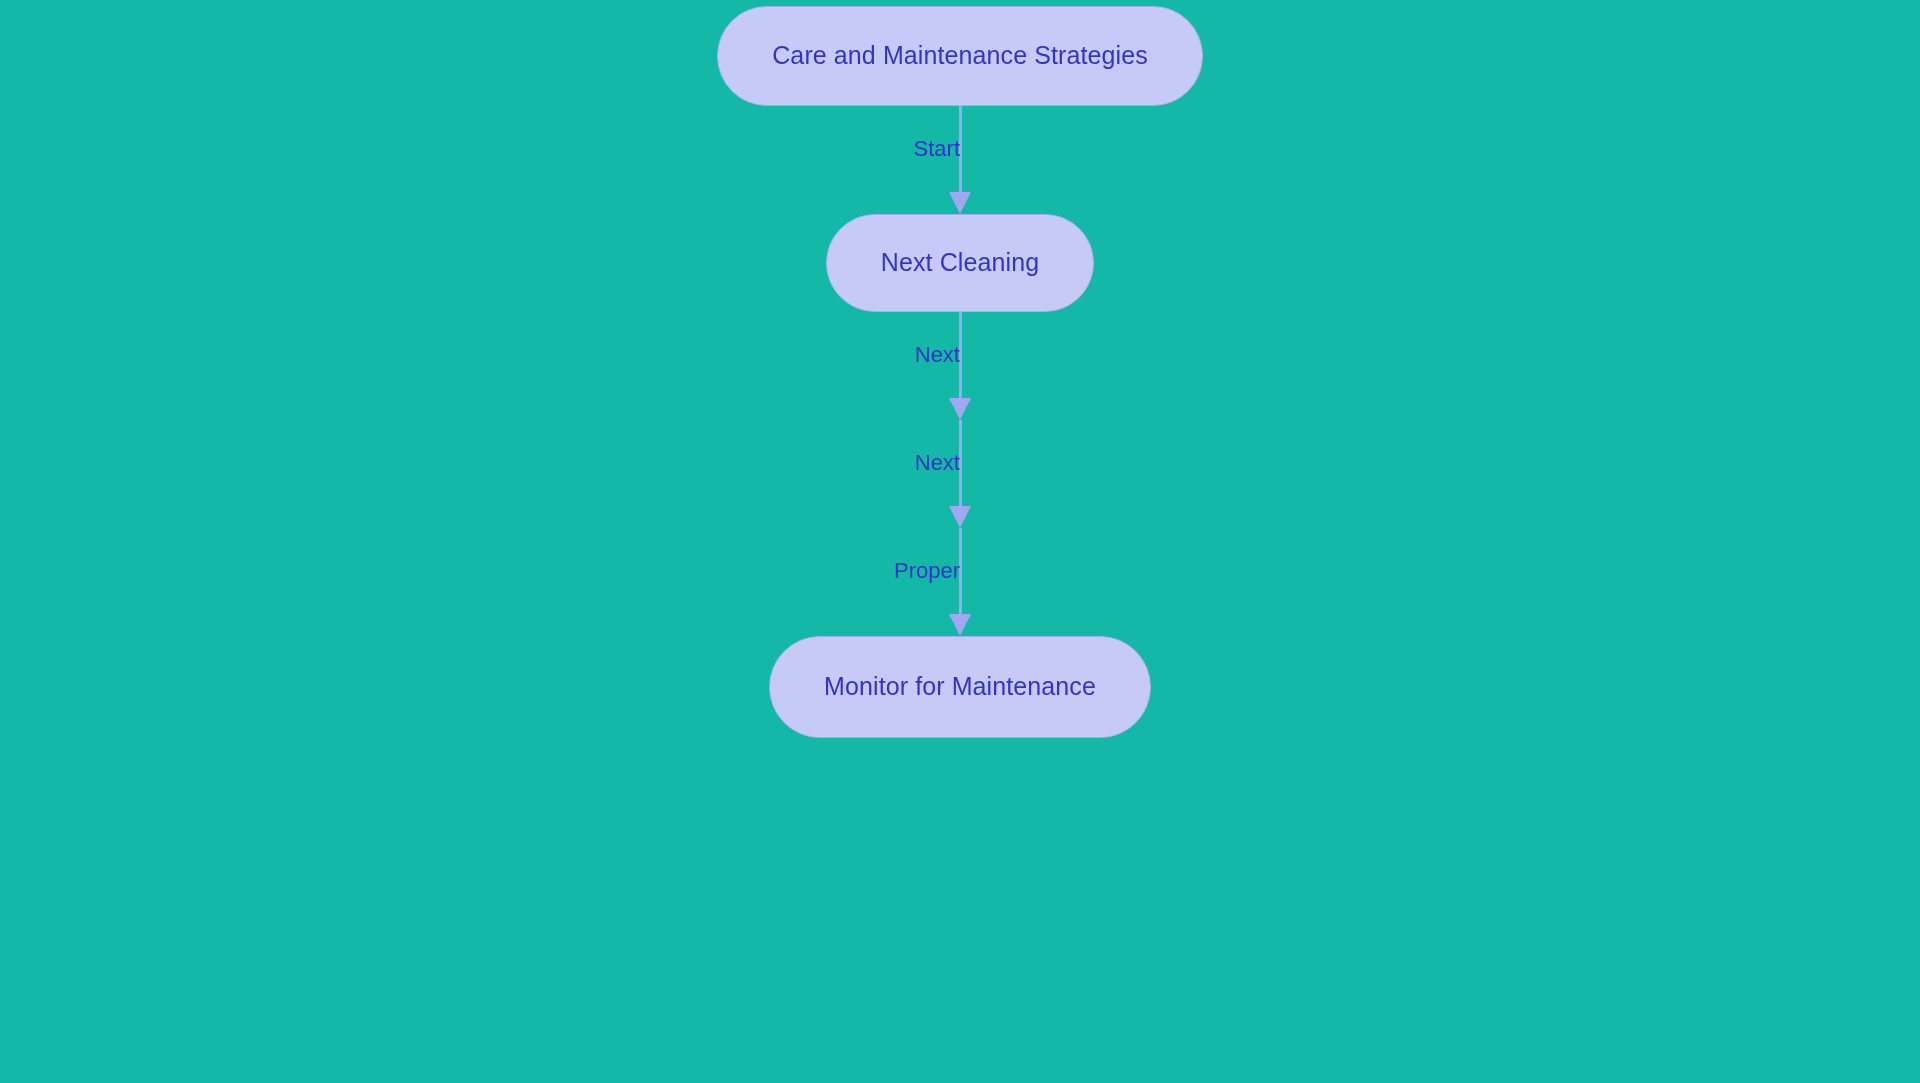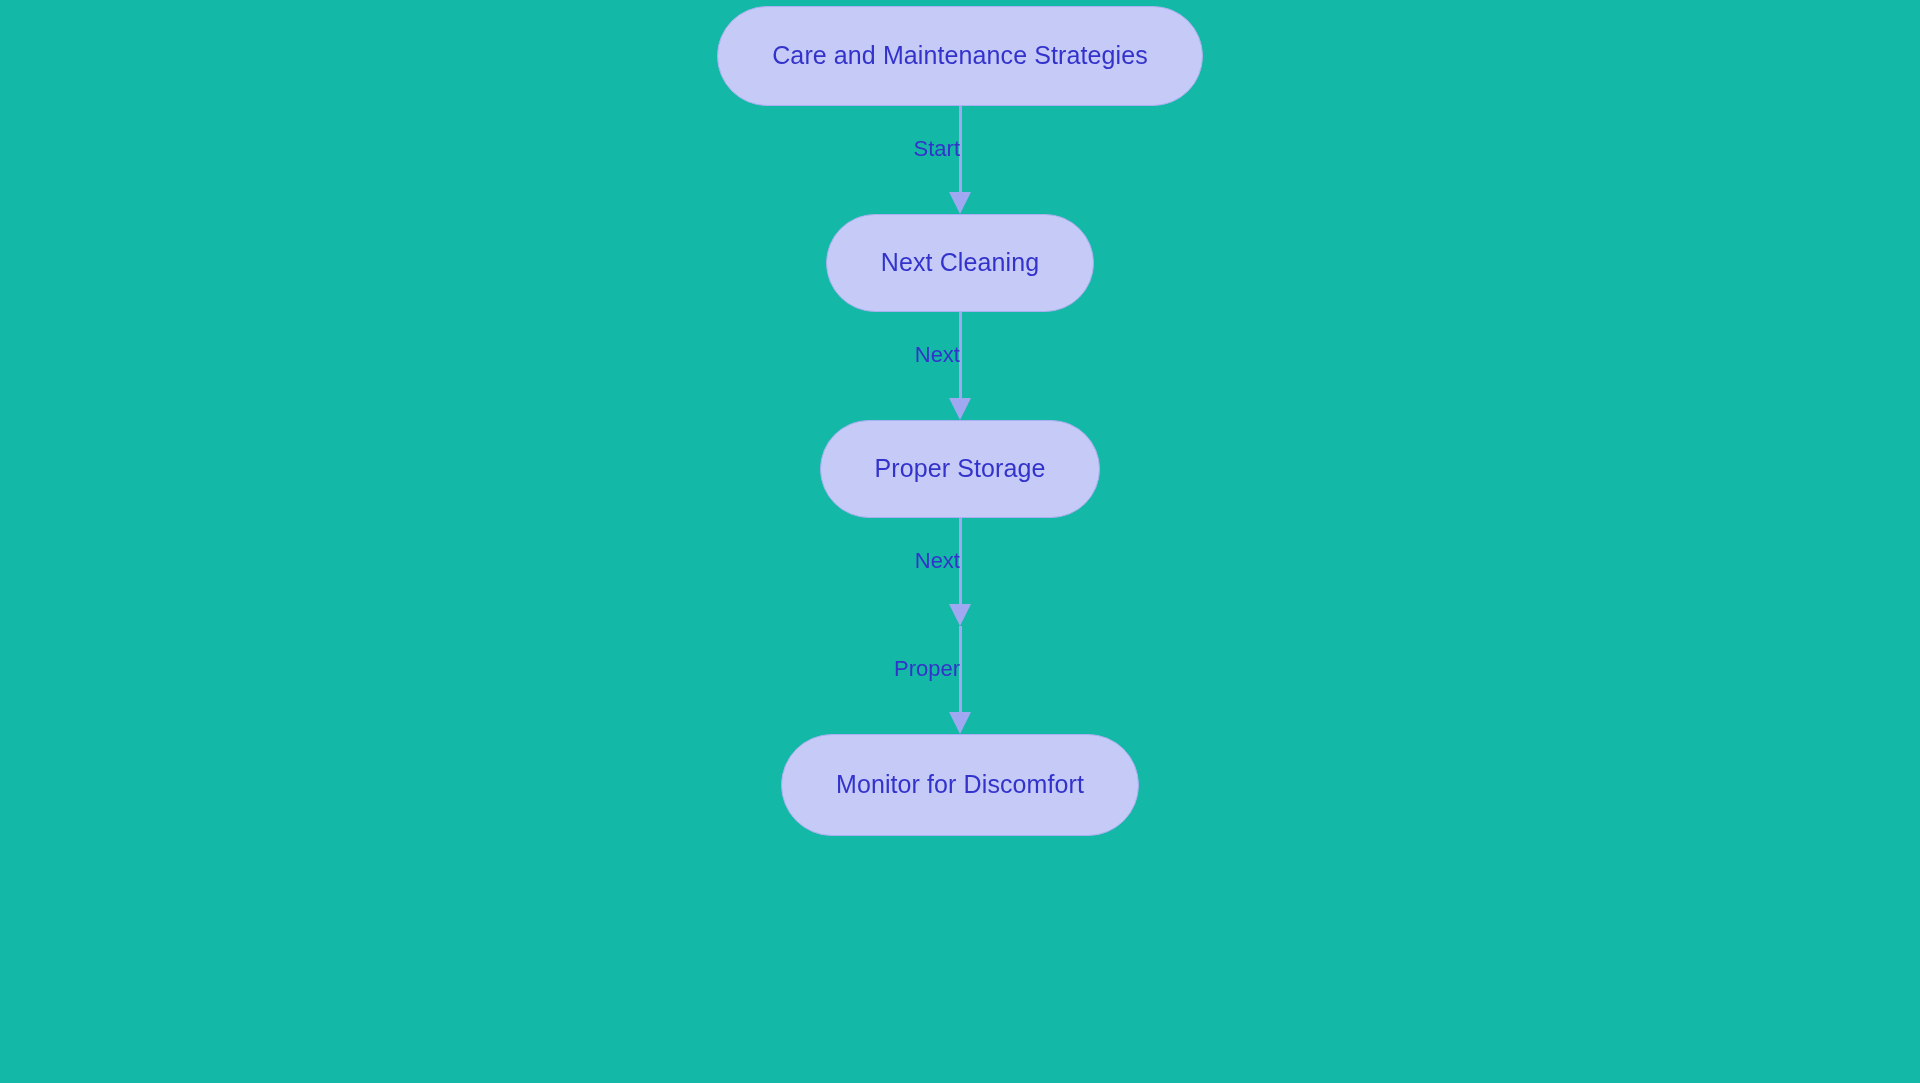--- a/index.html
+++ b/index.html
@@ -126,35 +126,32 @@
     <div class="node node-1">
       <span class="node-label">Next Cleaning</span>
     </div>
 
     <div class="connector">
       <div class="connector-line"></div>
       <div class="connector-arrow"></div>
       <div class="connector-label">Next</div>
     </div>
 
-    <div class="node node-2">
-      <span class="node-label">Proper Storage</span>
-    </div>
 
     <div class="connector">
       <div class="connector-line"></div>
       <div class="connector-arrow"></div>
       <div class="connector-label">Next</div>
     </div>
 
 
     <div class="connector">
       <div class="connector-line"></div>
       <div class="connector-arrow"></div>
       <div class="connector-label">Proper</div>
     </div>
 
     <div class="node node-4">
-      <span class="node-label">Monitor for Discomfort</span>
+      <span class="node-label">Monitor for Maintenance</span>
     </div>
 
   </div>
 </div>
 
 </body></html>

